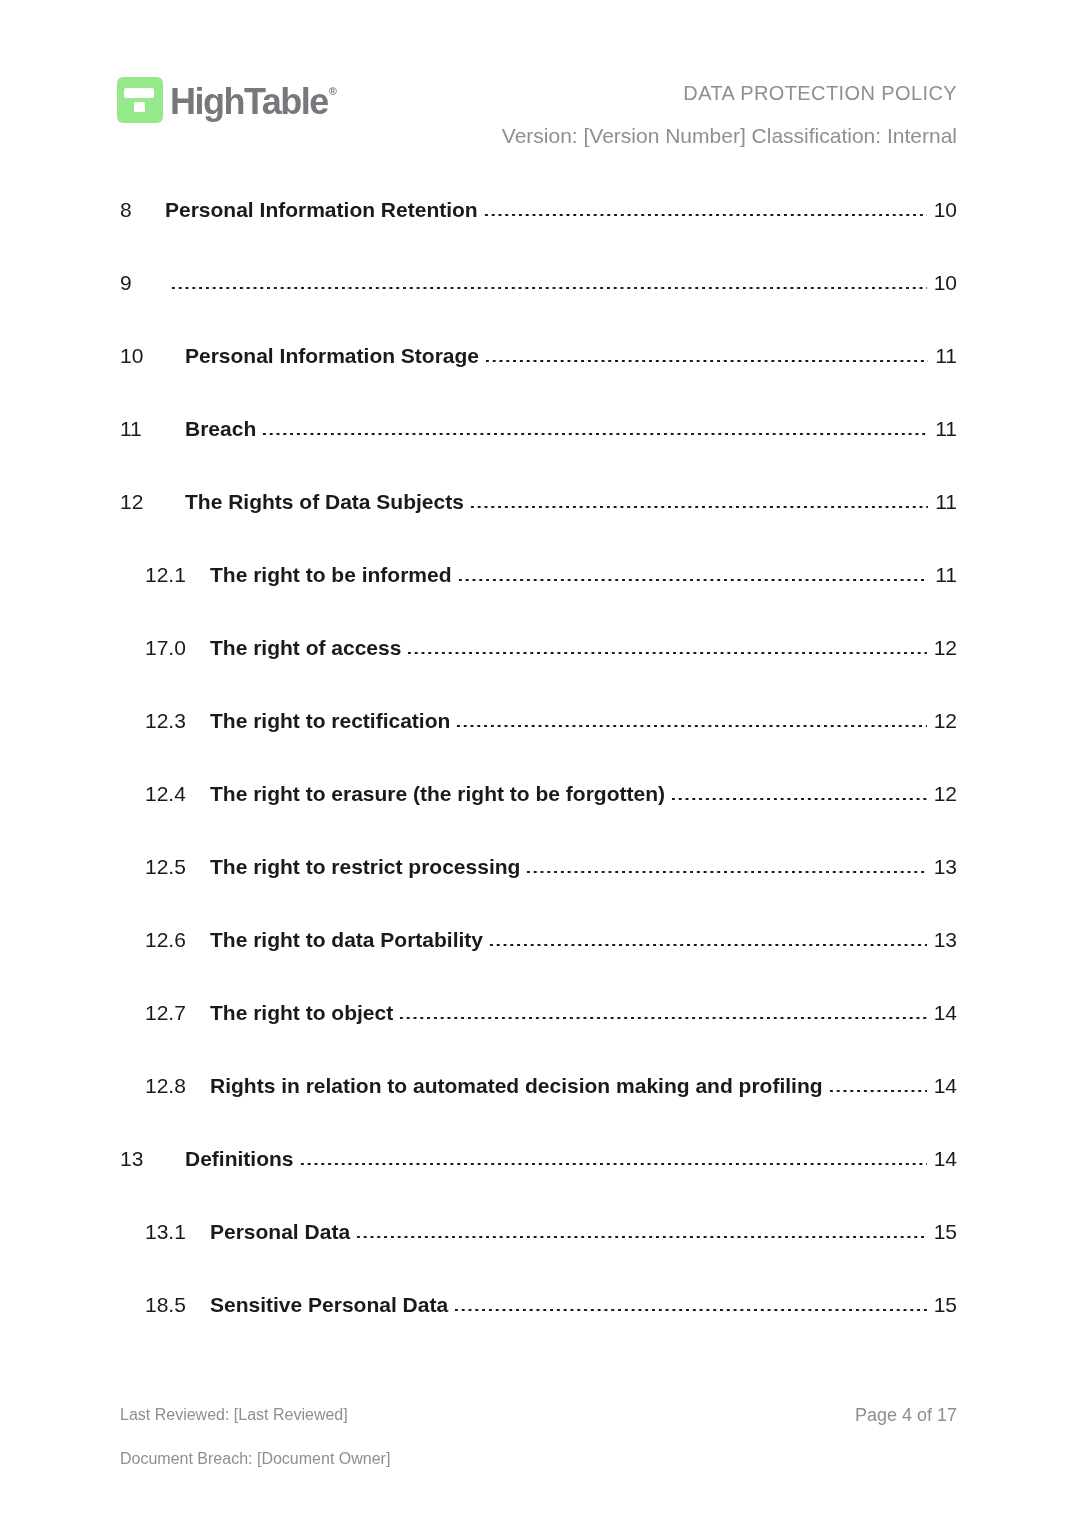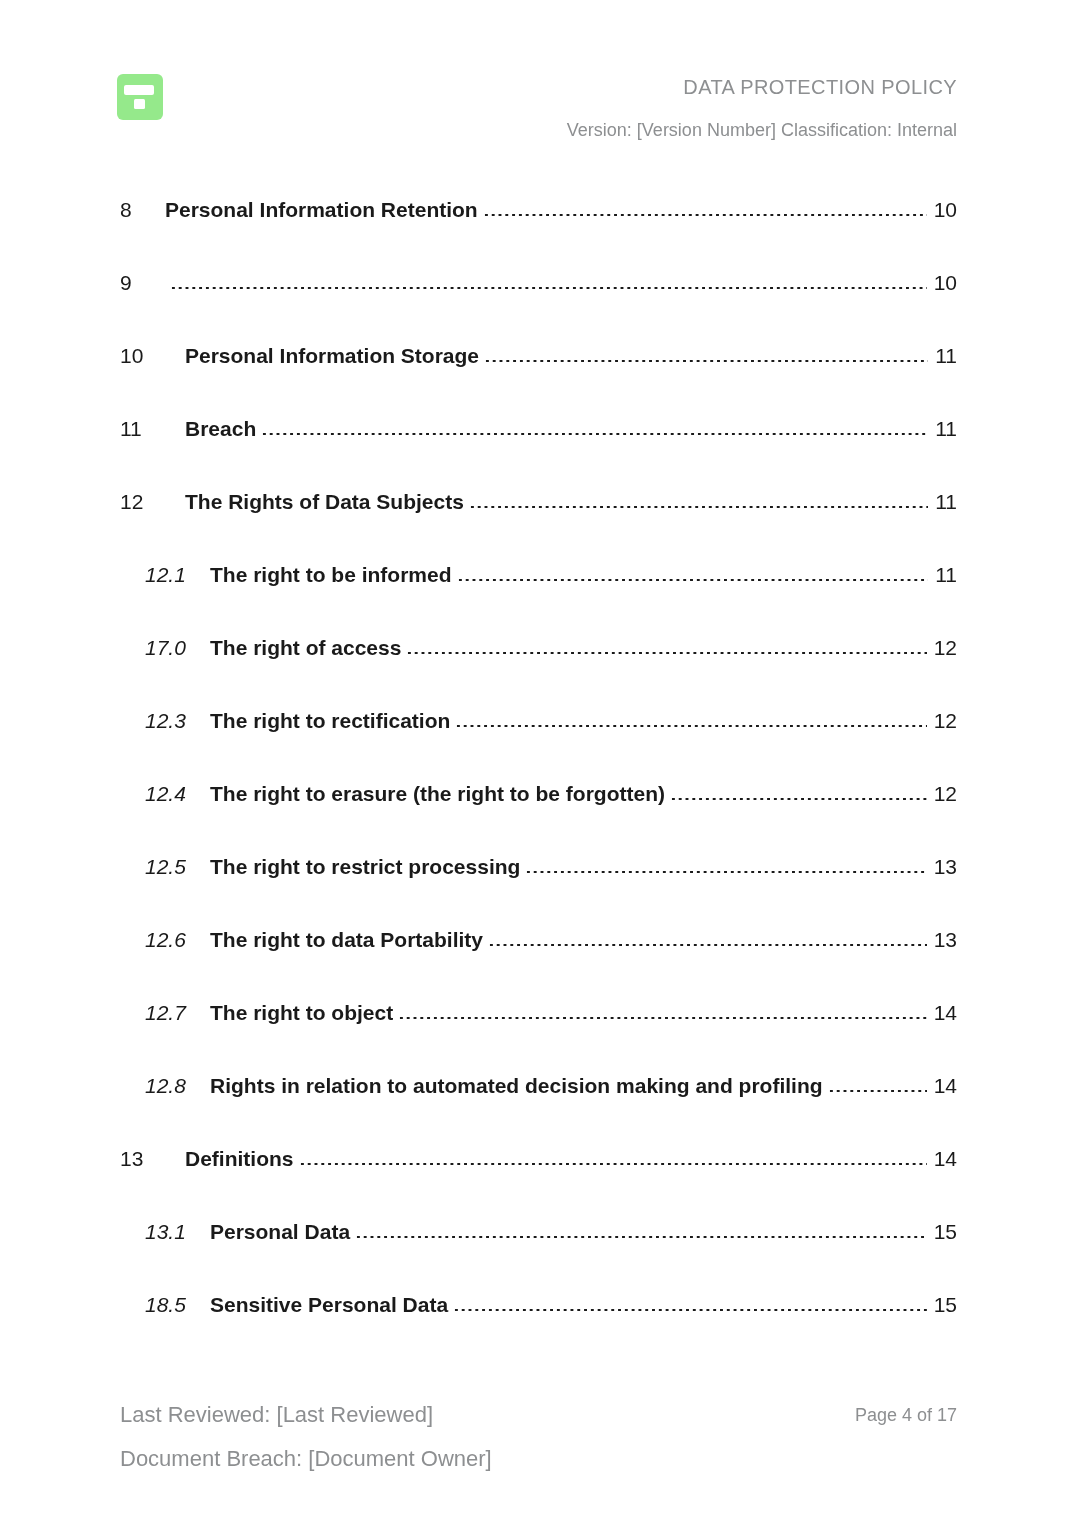--- a/index.html
+++ b/index.html
@@ -37,69 +37,70 @@
   .wordmark{
     font-size:36px;font-weight:700;letter-spacing:-1.5px;
     color:var(--logo-gray);line-height:46px;white-space:nowrap;
   }
   .wordmark sup{
     font-size:11px;font-weight:700;letter-spacing:0;
     vertical-align:super;position:relative;top:-6px;left:1px;
   }
   .head-right{text-align:right;color:var(--header-gray);}
   .doc-title{
-    font-size:20px;line-height:20px;letter-spacing:0.4px;margin-top:3px;
+    font-size:20px;line-height:20px;letter-spacing:0.4px;margin-top:9px;
     white-space:nowrap;
   }
   .meta-line{
-    font-size:18px;line-height:18px;margin-top:24px;white-space:nowrap;
+    font-size:21px;line-height:18px;margin-top:24px;white-space:nowrap;
   }
 
   
   .toc{position:absolute;top:199px;left:120px;right:129px;}
   .toc-row{
     display:flex;align-items:baseline;
     font-size:21px;line-height:21px;height:21px;
     margin-bottom:52px;color:var(--text-black);
     cursor:pointer;
   }
   .toc-row .num{flex:0 0 auto;}
   .toc-row.lvl1 .num{width:65px;}
   .toc-row.lvl1.short-num .num{width:45px;}
   .toc-row.lvl2{padding-left:25px;}
-  .toc-row.lvl2 .num{width:65px;font-style:italic;}
+  .toc-row.lvl2 .num{width:65px;}
   .toc-row .title{flex:0 0 auto;white-space:nowrap;font-weight:bold;}
   .toc-row .dots{
     flex:1 1 auto;height:4px;margin:0 7px 0 5px;
     background-image:radial-gradient(circle, #1a1a1a 1.2px, transparent 1.5px);
     background-size:6.8px 4px;background-repeat:repeat-x;
     background-position:left bottom;
   }
   .toc-row .pg{flex:0 0 auto;}
 
   
   .footer-left{
     position:absolute;left:120px;top:1406px;color:var(--header-gray);
-    font-size:22px;line-height:18px;
+    font-size:16px;line-height:18px;
   }
   .footer-left .owner-line{margin-top:26px;}
   .footer-right{
     position:absolute;right:129px;top:1406px;color:var(--header-gray);
     font-size:18px;line-height:18px;text-align:right;
   }
 </style>
 </head>
 <body>
 
 <div class="header">
   <div class="brand">
     <div class="logo-mark">
       <div class="logo-bar"></div>
       <div class="logo-leg"></div>
     </div>
+    <div class="wordmark"><span>HighTable</span><sup>®</sup></div>
   </div>
   <div class="head-right">
     <div class="doc-title">DATA PROTECTION POLICY</div>
     <div class="meta-line">Version: [Version Number] Classification: Internal</div>
   </div>
 </div>
 
 <div class="toc">
     <div class="toc-row lvl1 short-num">
     <span class="num">8</span>

